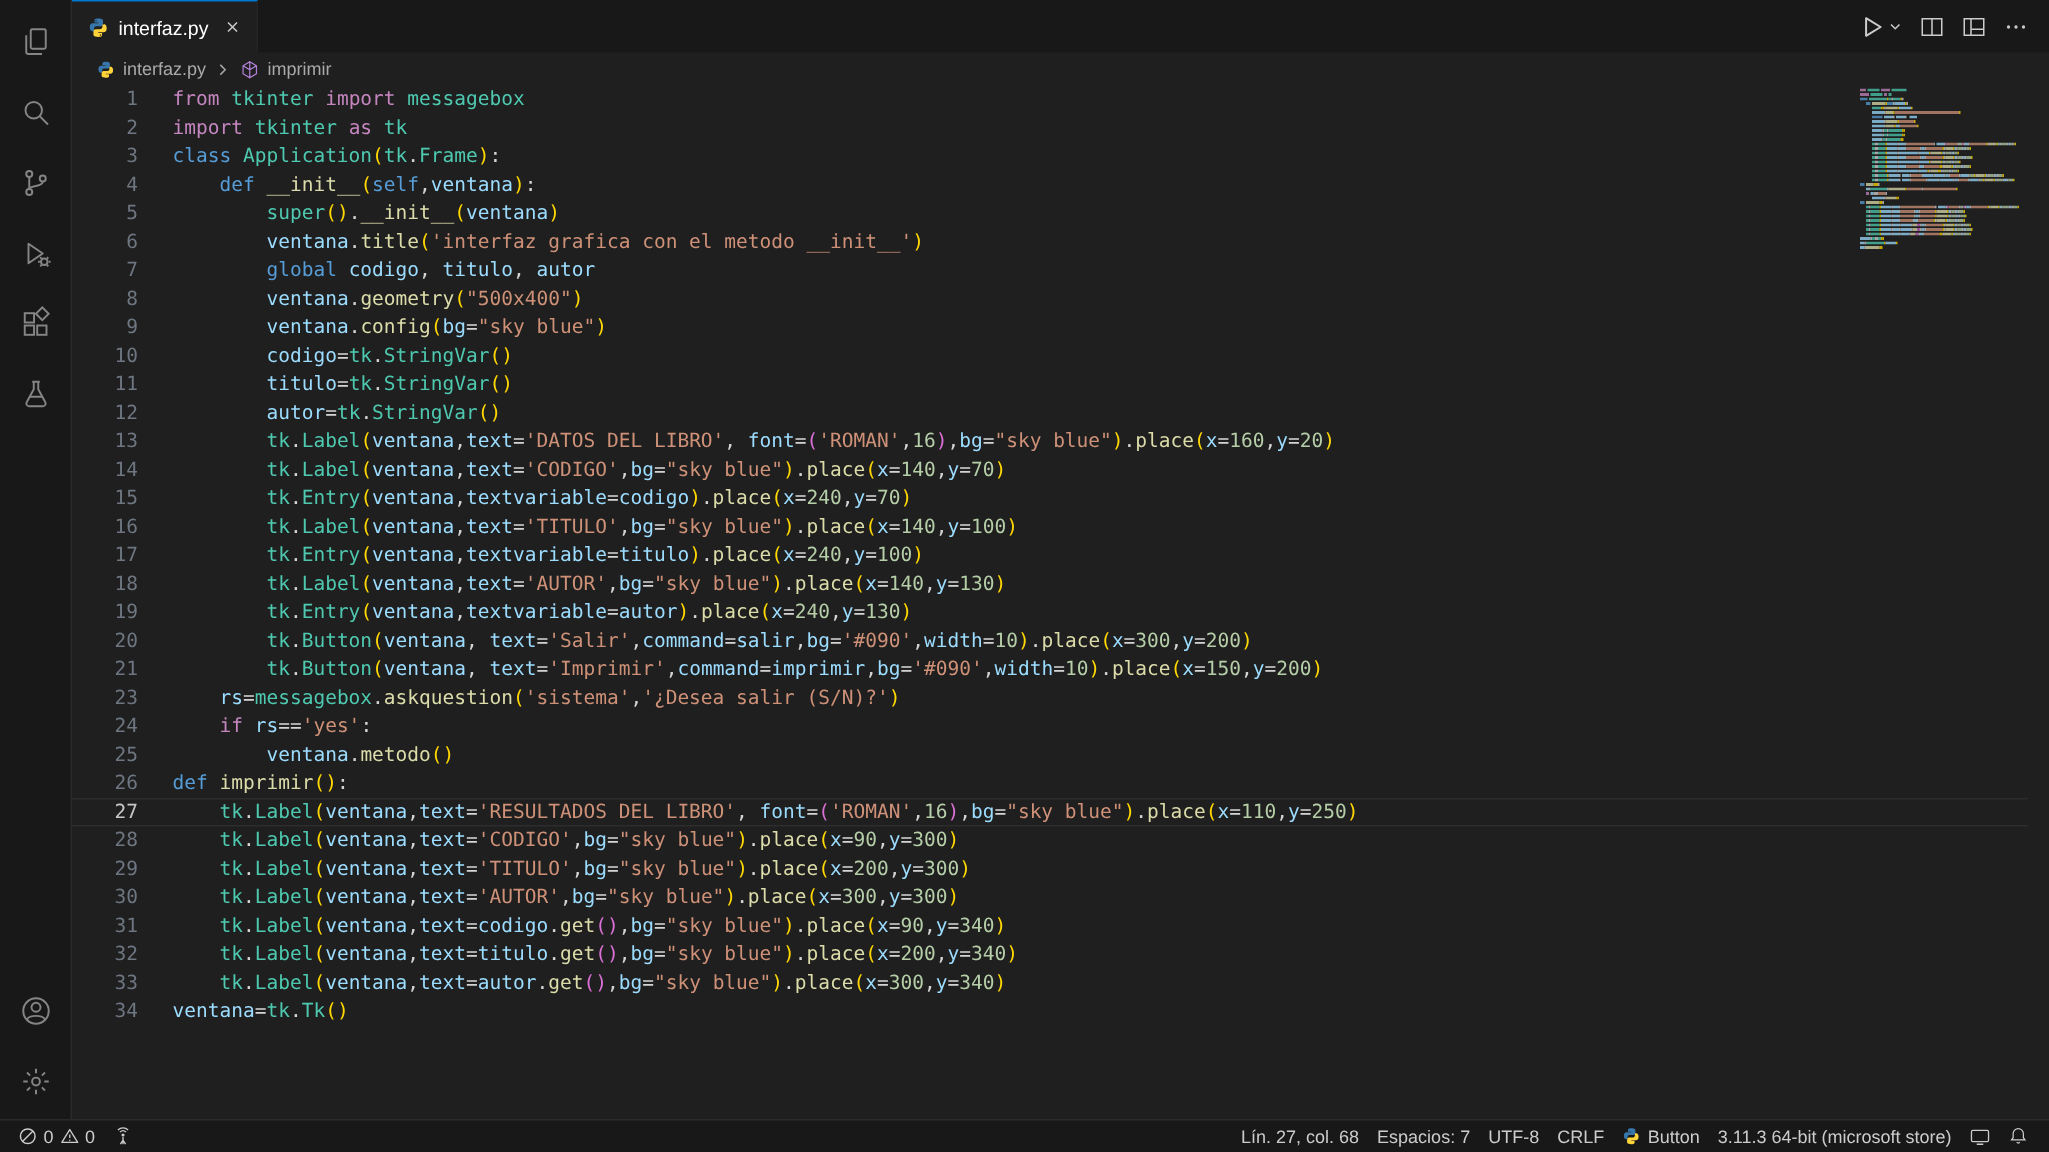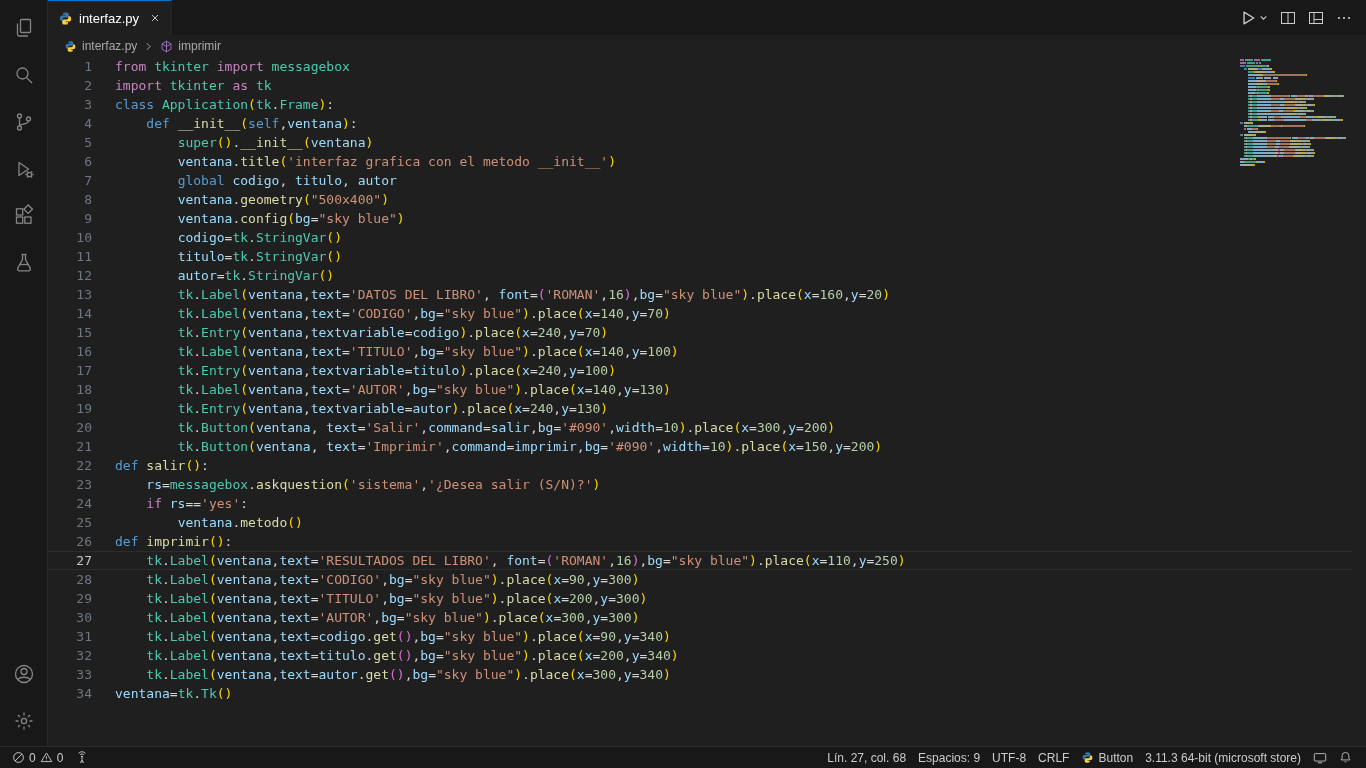--- a/index.html
+++ b/index.html
@@ -196,21 +196,20 @@
             <div class="code-line"><div class="ln">12</div><div class="lc"><span style="color: rgb(212, 212, 212);">        </span><span style="color: rgb(156, 220, 254);">autor</span><span style="color: rgb(212, 212, 212);">=</span><span style="color: rgb(78, 201, 176);">tk</span><span style="color: rgb(212, 212, 212);">.</span><span style="color: rgb(78, 201, 176);">StringVar</span><span style="color: rgb(255, 215, 0);">(</span><span style="color: rgb(255, 215, 0);">)</span></div></div>
             <div class="code-line"><div class="ln">13</div><div class="lc"><span style="color: rgb(212, 212, 212);">        </span><span style="color: rgb(78, 201, 176);">tk</span><span style="color: rgb(212, 212, 212);">.</span><span style="color: rgb(78, 201, 176);">Label</span><span style="color: rgb(255, 215, 0);">(</span><span style="color: rgb(156, 220, 254);">ventana</span><span style="color: rgb(212, 212, 212);">,</span><span style="color: rgb(156, 220, 254);">text</span><span style="color: rgb(212, 212, 212);">=</span><span style="color: rgb(206, 145, 120);">'DATOS DEL LIBRO'</span><span style="color: rgb(212, 212, 212);">,</span><span style="color: rgb(212, 212, 212);"> </span><span style="color: rgb(156, 220, 254);">font</span><span style="color: rgb(212, 212, 212);">=</span><span style="color: rgb(218, 112, 214);">(</span><span style="color: rgb(206, 145, 120);">'ROMAN'</span><span style="color: rgb(212, 212, 212);">,</span><span style="color: rgb(181, 206, 168);">16</span><span style="color: rgb(218, 112, 214);">)</span><span style="color: rgb(212, 212, 212);">,</span><span style="color: rgb(156, 220, 254);">bg</span><span style="color: rgb(212, 212, 212);">=</span><span style="color: rgb(206, 145, 120);">"sky blue"</span><span style="color: rgb(255, 215, 0);">)</span><span style="color: rgb(212, 212, 212);">.</span><span style="color: rgb(220, 220, 170);">place</span><span style="color: rgb(255, 215, 0);">(</span><span style="color: rgb(156, 220, 254);">x</span><span style="color: rgb(212, 212, 212);">=</span><span style="color: rgb(181, 206, 168);">160</span><span style="color: rgb(212, 212, 212);">,</span><span style="color: rgb(156, 220, 254);">y</span><span style="color: rgb(212, 212, 212);">=</span><span style="color: rgb(181, 206, 168);">20</span><span style="color: rgb(255, 215, 0);">)</span></div></div>
             <div class="code-line"><div class="ln">14</div><div class="lc"><span style="color: rgb(212, 212, 212);">        </span><span style="color: rgb(78, 201, 176);">tk</span><span style="color: rgb(212, 212, 212);">.</span><span style="color: rgb(78, 201, 176);">Label</span><span style="color: rgb(255, 215, 0);">(</span><span style="color: rgb(156, 220, 254);">ventana</span><span style="color: rgb(212, 212, 212);">,</span><span style="color: rgb(156, 220, 254);">text</span><span style="color: rgb(212, 212, 212);">=</span><span style="color: rgb(206, 145, 120);">'CODIGO'</span><span style="color: rgb(212, 212, 212);">,</span><span style="color: rgb(156, 220, 254);">bg</span><span style="color: rgb(212, 212, 212);">=</span><span style="color: rgb(206, 145, 120);">"sky blue"</span><span style="color: rgb(255, 215, 0);">)</span><span style="color: rgb(212, 212, 212);">.</span><span style="color: rgb(220, 220, 170);">place</span><span style="color: rgb(255, 215, 0);">(</span><span style="color: rgb(156, 220, 254);">x</span><span style="color: rgb(212, 212, 212);">=</span><span style="color: rgb(181, 206, 168);">140</span><span style="color: rgb(212, 212, 212);">,</span><span style="color: rgb(156, 220, 254);">y</span><span style="color: rgb(212, 212, 212);">=</span><span style="color: rgb(181, 206, 168);">70</span><span style="color: rgb(255, 215, 0);">)</span></div></div>
             <div class="code-line"><div class="ln">15</div><div class="lc"><span style="color: rgb(212, 212, 212);">        </span><span style="color: rgb(78, 201, 176);">tk</span><span style="color: rgb(212, 212, 212);">.</span><span style="color: rgb(78, 201, 176);">Entry</span><span style="color: rgb(255, 215, 0);">(</span><span style="color: rgb(156, 220, 254);">ventana</span><span style="color: rgb(212, 212, 212);">,</span><span style="color: rgb(156, 220, 254);">textvariable</span><span style="color: rgb(212, 212, 212);">=</span><span style="color: rgb(156, 220, 254);">codigo</span><span style="color: rgb(255, 215, 0);">)</span><span style="color: rgb(212, 212, 212);">.</span><span style="color: rgb(220, 220, 170);">place</span><span style="color: rgb(255, 215, 0);">(</span><span style="color: rgb(156, 220, 254);">x</span><span style="color: rgb(212, 212, 212);">=</span><span style="color: rgb(181, 206, 168);">240</span><span style="color: rgb(212, 212, 212);">,</span><span style="color: rgb(156, 220, 254);">y</span><span style="color: rgb(212, 212, 212);">=</span><span style="color: rgb(181, 206, 168);">70</span><span style="color: rgb(255, 215, 0);">)</span></div></div>
             <div class="code-line"><div class="ln">16</div><div class="lc"><span style="color: rgb(212, 212, 212);">        </span><span style="color: rgb(78, 201, 176);">tk</span><span style="color: rgb(212, 212, 212);">.</span><span style="color: rgb(78, 201, 176);">Label</span><span style="color: rgb(255, 215, 0);">(</span><span style="color: rgb(156, 220, 254);">ventana</span><span style="color: rgb(212, 212, 212);">,</span><span style="color: rgb(156, 220, 254);">text</span><span style="color: rgb(212, 212, 212);">=</span><span style="color: rgb(206, 145, 120);">'TITULO'</span><span style="color: rgb(212, 212, 212);">,</span><span style="color: rgb(156, 220, 254);">bg</span><span style="color: rgb(212, 212, 212);">=</span><span style="color: rgb(206, 145, 120);">"sky blue"</span><span style="color: rgb(255, 215, 0);">)</span><span style="color: rgb(212, 212, 212);">.</span><span style="color: rgb(220, 220, 170);">place</span><span style="color: rgb(255, 215, 0);">(</span><span style="color: rgb(156, 220, 254);">x</span><span style="color: rgb(212, 212, 212);">=</span><span style="color: rgb(181, 206, 168);">140</span><span style="color: rgb(212, 212, 212);">,</span><span style="color: rgb(156, 220, 254);">y</span><span style="color: rgb(212, 212, 212);">=</span><span style="color: rgb(181, 206, 168);">100</span><span style="color: rgb(255, 215, 0);">)</span></div></div>
             <div class="code-line"><div class="ln">17</div><div class="lc"><span style="color: rgb(212, 212, 212);">        </span><span style="color: rgb(78, 201, 176);">tk</span><span style="color: rgb(212, 212, 212);">.</span><span style="color: rgb(78, 201, 176);">Entry</span><span style="color: rgb(255, 215, 0);">(</span><span style="color: rgb(156, 220, 254);">ventana</span><span style="color: rgb(212, 212, 212);">,</span><span style="color: rgb(156, 220, 254);">textvariable</span><span style="color: rgb(212, 212, 212);">=</span><span style="color: rgb(156, 220, 254);">titulo</span><span style="color: rgb(255, 215, 0);">)</span><span style="color: rgb(212, 212, 212);">.</span><span style="color: rgb(220, 220, 170);">place</span><span style="color: rgb(255, 215, 0);">(</span><span style="color: rgb(156, 220, 254);">x</span><span style="color: rgb(212, 212, 212);">=</span><span style="color: rgb(181, 206, 168);">240</span><span style="color: rgb(212, 212, 212);">,</span><span style="color: rgb(156, 220, 254);">y</span><span style="color: rgb(212, 212, 212);">=</span><span style="color: rgb(181, 206, 168);">100</span><span style="color: rgb(255, 215, 0);">)</span></div></div>
             <div class="code-line"><div class="ln">18</div><div class="lc"><span style="color: rgb(212, 212, 212);">        </span><span style="color: rgb(78, 201, 176);">tk</span><span style="color: rgb(212, 212, 212);">.</span><span style="color: rgb(78, 201, 176);">Label</span><span style="color: rgb(255, 215, 0);">(</span><span style="color: rgb(156, 220, 254);">ventana</span><span style="color: rgb(212, 212, 212);">,</span><span style="color: rgb(156, 220, 254);">text</span><span style="color: rgb(212, 212, 212);">=</span><span style="color: rgb(206, 145, 120);">'AUTOR'</span><span style="color: rgb(212, 212, 212);">,</span><span style="color: rgb(156, 220, 254);">bg</span><span style="color: rgb(212, 212, 212);">=</span><span style="color: rgb(206, 145, 120);">"sky blue"</span><span style="color: rgb(255, 215, 0);">)</span><span style="color: rgb(212, 212, 212);">.</span><span style="color: rgb(220, 220, 170);">place</span><span style="color: rgb(255, 215, 0);">(</span><span style="color: rgb(156, 220, 254);">x</span><span style="color: rgb(212, 212, 212);">=</span><span style="color: rgb(181, 206, 168);">140</span><span style="color: rgb(212, 212, 212);">,</span><span style="color: rgb(156, 220, 254);">y</span><span style="color: rgb(212, 212, 212);">=</span><span style="color: rgb(181, 206, 168);">130</span><span style="color: rgb(255, 215, 0);">)</span></div></div>
             <div class="code-line"><div class="ln">19</div><div class="lc"><span style="color: rgb(212, 212, 212);">        </span><span style="color: rgb(78, 201, 176);">tk</span><span style="color: rgb(212, 212, 212);">.</span><span style="color: rgb(78, 201, 176);">Entry</span><span style="color: rgb(255, 215, 0);">(</span><span style="color: rgb(156, 220, 254);">ventana</span><span style="color: rgb(212, 212, 212);">,</span><span style="color: rgb(156, 220, 254);">textvariable</span><span style="color: rgb(212, 212, 212);">=</span><span style="color: rgb(156, 220, 254);">autor</span><span style="color: rgb(255, 215, 0);">)</span><span style="color: rgb(212, 212, 212);">.</span><span style="color: rgb(220, 220, 170);">place</span><span style="color: rgb(255, 215, 0);">(</span><span style="color: rgb(156, 220, 254);">x</span><span style="color: rgb(212, 212, 212);">=</span><span style="color: rgb(181, 206, 168);">240</span><span style="color: rgb(212, 212, 212);">,</span><span style="color: rgb(156, 220, 254);">y</span><span style="color: rgb(212, 212, 212);">=</span><span style="color: rgb(181, 206, 168);">130</span><span style="color: rgb(255, 215, 0);">)</span></div></div>
             <div class="code-line"><div class="ln">20</div><div class="lc"><span style="color: rgb(212, 212, 212);">        </span><span style="color: rgb(78, 201, 176);">tk</span><span style="color: rgb(212, 212, 212);">.</span><span style="color: rgb(78, 201, 176);">Button</span><span style="color: rgb(255, 215, 0);">(</span><span style="color: rgb(156, 220, 254);">ventana</span><span style="color: rgb(212, 212, 212);">,</span><span style="color: rgb(212, 212, 212);"> </span><span style="color: rgb(156, 220, 254);">text</span><span style="color: rgb(212, 212, 212);">=</span><span style="color: rgb(206, 145, 120);">'Salir'</span><span style="color: rgb(212, 212, 212);">,</span><span style="color: rgb(156, 220, 254);">command</span><span style="color: rgb(212, 212, 212);">=</span><span style="color: rgb(156, 220, 254);">salir</span><span style="color: rgb(212, 212, 212);">,</span><span style="color: rgb(156, 220, 254);">bg</span><span style="color: rgb(212, 212, 212);">=</span><span style="color: rgb(206, 145, 120);">'#090'</span><span style="color: rgb(212, 212, 212);">,</span><span style="color: rgb(156, 220, 254);">width</span><span style="color: rgb(212, 212, 212);">=</span><span style="color: rgb(181, 206, 168);">10</span><span style="color: rgb(255, 215, 0);">)</span><span style="color: rgb(212, 212, 212);">.</span><span style="color: rgb(220, 220, 170);">place</span><span style="color: rgb(255, 215, 0);">(</span><span style="color: rgb(156, 220, 254);">x</span><span style="color: rgb(212, 212, 212);">=</span><span style="color: rgb(181, 206, 168);">300</span><span style="color: rgb(212, 212, 212);">,</span><span style="color: rgb(156, 220, 254);">y</span><span style="color: rgb(212, 212, 212);">=</span><span style="color: rgb(181, 206, 168);">200</span><span style="color: rgb(255, 215, 0);">)</span></div></div>
             <div class="code-line"><div class="ln">21</div><div class="lc"><span style="color: rgb(212, 212, 212);">        </span><span style="color: rgb(78, 201, 176);">tk</span><span style="color: rgb(212, 212, 212);">.</span><span style="color: rgb(78, 201, 176);">Button</span><span style="color: rgb(255, 215, 0);">(</span><span style="color: rgb(156, 220, 254);">ventana</span><span style="color: rgb(212, 212, 212);">,</span><span style="color: rgb(212, 212, 212);"> </span><span style="color: rgb(156, 220, 254);">text</span><span style="color: rgb(212, 212, 212);">=</span><span style="color: rgb(206, 145, 120);">'Imprimir'</span><span style="color: rgb(212, 212, 212);">,</span><span style="color: rgb(156, 220, 254);">command</span><span style="color: rgb(212, 212, 212);">=</span><span style="color: rgb(156, 220, 254);">imprimir</span><span style="color: rgb(212, 212, 212);">,</span><span style="color: rgb(156, 220, 254);">bg</span><span style="color: rgb(212, 212, 212);">=</span><span style="color: rgb(206, 145, 120);">'#090'</span><span style="color: rgb(212, 212, 212);">,</span><span style="color: rgb(156, 220, 254);">width</span><span style="color: rgb(212, 212, 212);">=</span><span style="color: rgb(181, 206, 168);">10</span><span style="color: rgb(255, 215, 0);">)</span><span style="color: rgb(212, 212, 212);">.</span><span style="color: rgb(220, 220, 170);">place</span><span style="color: rgb(255, 215, 0);">(</span><span style="color: rgb(156, 220, 254);">x</span><span style="color: rgb(212, 212, 212);">=</span><span style="color: rgb(181, 206, 168);">150</span><span style="color: rgb(212, 212, 212);">,</span><span style="color: rgb(156, 220, 254);">y</span><span style="color: rgb(212, 212, 212);">=</span><span style="color: rgb(181, 206, 168);">200</span><span style="color: rgb(255, 215, 0);">)</span></div></div>
-            <div class="code-line"><div class="ln">22</div><div class="lc"><span style="color: rgb(86, 156, 214);">def</span><span style="color: rgb(212, 212, 212);"> </span><span style="color: rgb(220, 220, 170);">salir</span><span style="color: rgb(255, 215, 0);">(</span><span style="color: rgb(255, 215, 0);">)</span><span style="color: rgb(212, 212, 212);">:</span></div></div>
             <div class="code-line"><div class="ln">23</div><div class="lc"><span style="color: rgb(212, 212, 212);">    </span><span style="color: rgb(156, 220, 254);">rs</span><span style="color: rgb(212, 212, 212);">=</span><span style="color: rgb(78, 201, 176);">messagebox</span><span style="color: rgb(212, 212, 212);">.</span><span style="color: rgb(220, 220, 170);">askquestion</span><span style="color: rgb(255, 215, 0);">(</span><span style="color: rgb(206, 145, 120);">'sistema'</span><span style="color: rgb(212, 212, 212);">,</span><span style="color: rgb(206, 145, 120);">'¿Desea salir (S/N)?'</span><span style="color: rgb(255, 215, 0);">)</span></div></div>
             <div class="code-line"><div class="ln">24</div><div class="lc"><span style="color: rgb(212, 212, 212);">    </span><span style="color: rgb(197, 134, 192);">if</span><span style="color: rgb(212, 212, 212);"> </span><span style="color: rgb(156, 220, 254);">rs</span><span style="color: rgb(212, 212, 212);">=</span><span style="color: rgb(212, 212, 212);">=</span><span style="color: rgb(206, 145, 120);">'yes'</span><span style="color: rgb(212, 212, 212);">:</span></div></div>
             <div class="code-line"><div class="ln">25</div><div class="lc"><span style="color: rgb(212, 212, 212);">        </span><span style="color: rgb(156, 220, 254);">ventana</span><span style="color: rgb(212, 212, 212);">.</span><span style="color: rgb(220, 220, 170);">metodo</span><span style="color: rgb(255, 215, 0);">(</span><span style="color: rgb(255, 215, 0);">)</span></div></div>
             <div class="code-line"><div class="ln">26</div><div class="lc"><span style="color: rgb(86, 156, 214);">def</span><span style="color: rgb(212, 212, 212);"> </span><span style="color: rgb(220, 220, 170);">imprimir</span><span style="color: rgb(255, 215, 0);">(</span><span style="color: rgb(255, 215, 0);">)</span><span style="color: rgb(212, 212, 212);">:</span></div></div>
             <div class="code-line current"><div class="ln">27</div><div class="lc"><span style="color: rgb(212, 212, 212);">    </span><span style="color: rgb(78, 201, 176);">tk</span><span style="color: rgb(212, 212, 212);">.</span><span style="color: rgb(78, 201, 176);">Label</span><span style="color: rgb(255, 215, 0);">(</span><span style="color: rgb(156, 220, 254);">ventana</span><span style="color: rgb(212, 212, 212);">,</span><span style="color: rgb(156, 220, 254);">text</span><span style="color: rgb(212, 212, 212);">=</span><span style="color: rgb(206, 145, 120);">'RESULTADOS DEL LIBRO'</span><span style="color: rgb(212, 212, 212);">,</span><span style="color: rgb(212, 212, 212);"> </span><span style="color: rgb(156, 220, 254);">font</span><span style="color: rgb(212, 212, 212);">=</span><span style="color: rgb(218, 112, 214);">(</span><span style="color: rgb(206, 145, 120);">'ROMAN'</span><span style="color: rgb(212, 212, 212);">,</span><span style="color: rgb(181, 206, 168);">16</span><span style="color: rgb(218, 112, 214);">)</span><span style="color: rgb(212, 212, 212);">,</span><span style="color: rgb(156, 220, 254);">bg</span><span style="color: rgb(212, 212, 212);">=</span><span style="color: rgb(206, 145, 120);">"sky blue"</span><span style="color: rgb(255, 215, 0);">)</span><span style="color: rgb(212, 212, 212);">.</span><span style="color: rgb(220, 220, 170);">place</span><span style="color: rgb(255, 215, 0);">(</span><span style="color: rgb(156, 220, 254);">x</span><span style="color: rgb(212, 212, 212);">=</span><span style="color: rgb(181, 206, 168);">110</span><span style="color: rgb(212, 212, 212);">,</span><span style="color: rgb(156, 220, 254);">y</span><span style="color: rgb(212, 212, 212);">=</span><span style="color: rgb(181, 206, 168);">250</span><span style="color: rgb(255, 215, 0);">)</span></div></div>
             <div class="code-line"><div class="ln">28</div><div class="lc"><span style="color: rgb(212, 212, 212);">    </span><span style="color: rgb(78, 201, 176);">tk</span><span style="color: rgb(212, 212, 212);">.</span><span style="color: rgb(78, 201, 176);">Label</span><span style="color: rgb(255, 215, 0);">(</span><span style="color: rgb(156, 220, 254);">ventana</span><span style="color: rgb(212, 212, 212);">,</span><span style="color: rgb(156, 220, 254);">text</span><span style="color: rgb(212, 212, 212);">=</span><span style="color: rgb(206, 145, 120);">'CODIGO'</span><span style="color: rgb(212, 212, 212);">,</span><span style="color: rgb(156, 220, 254);">bg</span><span style="color: rgb(212, 212, 212);">=</span><span style="color: rgb(206, 145, 120);">"sky blue"</span><span style="color: rgb(255, 215, 0);">)</span><span style="color: rgb(212, 212, 212);">.</span><span style="color: rgb(220, 220, 170);">place</span><span style="color: rgb(255, 215, 0);">(</span><span style="color: rgb(156, 220, 254);">x</span><span style="color: rgb(212, 212, 212);">=</span><span style="color: rgb(181, 206, 168);">90</span><span style="color: rgb(212, 212, 212);">,</span><span style="color: rgb(156, 220, 254);">y</span><span style="color: rgb(212, 212, 212);">=</span><span style="color: rgb(181, 206, 168);">300</span><span style="color: rgb(255, 215, 0);">)</span></div></div>
             <div class="code-line"><div class="ln">29</div><div class="lc"><span style="color: rgb(212, 212, 212);">    </span><span style="color: rgb(78, 201, 176);">tk</span><span style="color: rgb(212, 212, 212);">.</span><span style="color: rgb(78, 201, 176);">Label</span><span style="color: rgb(255, 215, 0);">(</span><span style="color: rgb(156, 220, 254);">ventana</span><span style="color: rgb(212, 212, 212);">,</span><span style="color: rgb(156, 220, 254);">text</span><span style="color: rgb(212, 212, 212);">=</span><span style="color: rgb(206, 145, 120);">'TITULO'</span><span style="color: rgb(212, 212, 212);">,</span><span style="color: rgb(156, 220, 254);">bg</span><span style="color: rgb(212, 212, 212);">=</span><span style="color: rgb(206, 145, 120);">"sky blue"</span><span style="color: rgb(255, 215, 0);">)</span><span style="color: rgb(212, 212, 212);">.</span><span style="color: rgb(220, 220, 170);">place</span><span style="color: rgb(255, 215, 0);">(</span><span style="color: rgb(156, 220, 254);">x</span><span style="color: rgb(212, 212, 212);">=</span><span style="color: rgb(181, 206, 168);">200</span><span style="color: rgb(212, 212, 212);">,</span><span style="color: rgb(156, 220, 254);">y</span><span style="color: rgb(212, 212, 212);">=</span><span style="color: rgb(181, 206, 168);">300</span><span style="color: rgb(255, 215, 0);">)</span></div></div>
             <div class="code-line"><div class="ln">30</div><div class="lc"><span style="color: rgb(212, 212, 212);">    </span><span style="color: rgb(78, 201, 176);">tk</span><span style="color: rgb(212, 212, 212);">.</span><span style="color: rgb(78, 201, 176);">Label</span><span style="color: rgb(255, 215, 0);">(</span><span style="color: rgb(156, 220, 254);">ventana</span><span style="color: rgb(212, 212, 212);">,</span><span style="color: rgb(156, 220, 254);">text</span><span style="color: rgb(212, 212, 212);">=</span><span style="color: rgb(206, 145, 120);">'AUTOR'</span><span style="color: rgb(212, 212, 212);">,</span><span style="color: rgb(156, 220, 254);">bg</span><span style="color: rgb(212, 212, 212);">=</span><span style="color: rgb(206, 145, 120);">"sky blue"</span><span style="color: rgb(255, 215, 0);">)</span><span style="color: rgb(212, 212, 212);">.</span><span style="color: rgb(220, 220, 170);">place</span><span style="color: rgb(255, 215, 0);">(</span><span style="color: rgb(156, 220, 254);">x</span><span style="color: rgb(212, 212, 212);">=</span><span style="color: rgb(181, 206, 168);">300</span><span style="color: rgb(212, 212, 212);">,</span><span style="color: rgb(156, 220, 254);">y</span><span style="color: rgb(212, 212, 212);">=</span><span style="color: rgb(181, 206, 168);">300</span><span style="color: rgb(255, 215, 0);">)</span></div></div>
             <div class="code-line"><div class="ln">31</div><div class="lc"><span style="color: rgb(212, 212, 212);">    </span><span style="color: rgb(78, 201, 176);">tk</span><span style="color: rgb(212, 212, 212);">.</span><span style="color: rgb(78, 201, 176);">Label</span><span style="color: rgb(255, 215, 0);">(</span><span style="color: rgb(156, 220, 254);">ventana</span><span style="color: rgb(212, 212, 212);">,</span><span style="color: rgb(156, 220, 254);">text</span><span style="color: rgb(212, 212, 212);">=</span><span style="color: rgb(156, 220, 254);">codigo</span><span style="color: rgb(212, 212, 212);">.</span><span style="color: rgb(220, 220, 170);">get</span><span style="color: rgb(218, 112, 214);">(</span><span style="color: rgb(218, 112, 214);">)</span><span style="color: rgb(212, 212, 212);">,</span><span style="color: rgb(156, 220, 254);">bg</span><span style="color: rgb(212, 212, 212);">=</span><span style="color: rgb(206, 145, 120);">"sky blue"</span><span style="color: rgb(255, 215, 0);">)</span><span style="color: rgb(212, 212, 212);">.</span><span style="color: rgb(220, 220, 170);">place</span><span style="color: rgb(255, 215, 0);">(</span><span style="color: rgb(156, 220, 254);">x</span><span style="color: rgb(212, 212, 212);">=</span><span style="color: rgb(181, 206, 168);">90</span><span style="color: rgb(212, 212, 212);">,</span><span style="color: rgb(156, 220, 254);">y</span><span style="color: rgb(212, 212, 212);">=</span><span style="color: rgb(181, 206, 168);">340</span><span style="color: rgb(255, 215, 0);">)</span></div></div>
             <div class="code-line"><div class="ln">32</div><div class="lc"><span style="color: rgb(212, 212, 212);">    </span><span style="color: rgb(78, 201, 176);">tk</span><span style="color: rgb(212, 212, 212);">.</span><span style="color: rgb(78, 201, 176);">Label</span><span style="color: rgb(255, 215, 0);">(</span><span style="color: rgb(156, 220, 254);">ventana</span><span style="color: rgb(212, 212, 212);">,</span><span style="color: rgb(156, 220, 254);">text</span><span style="color: rgb(212, 212, 212);">=</span><span style="color: rgb(156, 220, 254);">titulo</span><span style="color: rgb(212, 212, 212);">.</span><span style="color: rgb(220, 220, 170);">get</span><span style="color: rgb(218, 112, 214);">(</span><span style="color: rgb(218, 112, 214);">)</span><span style="color: rgb(212, 212, 212);">,</span><span style="color: rgb(156, 220, 254);">bg</span><span style="color: rgb(212, 212, 212);">=</span><span style="color: rgb(206, 145, 120);">"sky blue"</span><span style="color: rgb(255, 215, 0);">)</span><span style="color: rgb(212, 212, 212);">.</span><span style="color: rgb(220, 220, 170);">place</span><span style="color: rgb(255, 215, 0);">(</span><span style="color: rgb(156, 220, 254);">x</span><span style="color: rgb(212, 212, 212);">=</span><span style="color: rgb(181, 206, 168);">200</span><span style="color: rgb(212, 212, 212);">,</span><span style="color: rgb(156, 220, 254);">y</span><span style="color: rgb(212, 212, 212);">=</span><span style="color: rgb(181, 206, 168);">340</span><span style="color: rgb(255, 215, 0);">)</span></div></div>
@@ -920,21 +919,21 @@
       <div class="sb-item">
         <svg width="14" height="14" viewBox="0 0 16 16" fill="none" stroke="#cccccc" stroke-width="1">
             <circle cx="8" cy="6.5" r="1.2" fill="#cccccc" stroke="none"></circle>
             <path d="M5.7 4.2a3.4 3.4 0 0 1 4.6 0M4.1 2.6a5.8 5.8 0 0 1 7.8 0"></path>
             <path d="M8 8v5.5M6 13.5l2-3 2 3"></path>
           </svg>
       </div>
     </div>
     <div class="sb-group">
       <div class="sb-item">Lín. 27, col. 68</div>
-      <div class="sb-item">Espacios: 9</div>
+      <div class="sb-item">Espacios: 7</div>
       <div class="sb-item">UTF-8</div>
       <div class="sb-item">CRLF</div>
       <div class="sb-item">
         <svg width="13" height="13" viewBox="0 0 16 16">
             <path fill="#3776ab" d="M7.9 1.5c-2.8 0-2.6 1.2-2.6 1.2v1.6h2.7v.5H4.2S2 4.6 2 7.6c0 2.9 1.9 2.8 1.9 2.8h1.1V8.9s-.1-1.9 1.9-1.9h2.7s1.8 0 1.8-1.8V3s.3-1.5-3.5-1.5z"></path>
             <path fill="#ffd43b" d="M8.1 14.5c2.8 0 2.6-1.2 2.6-1.2v-1.6H8v-.5h3.8S14 11.4 14 8.4c0-2.9-1.9-2.8-1.9-2.8H11v1.5s.1 1.9-1.9 1.9H6.4s-1.8 0-1.8 1.8V13s-.3 1.5 3.5 1.5z"></path>
           </svg>
         <span>Button</span>
       </div>
       <div class="sb-item">3.11.3 64-bit (microsoft store)</div>

